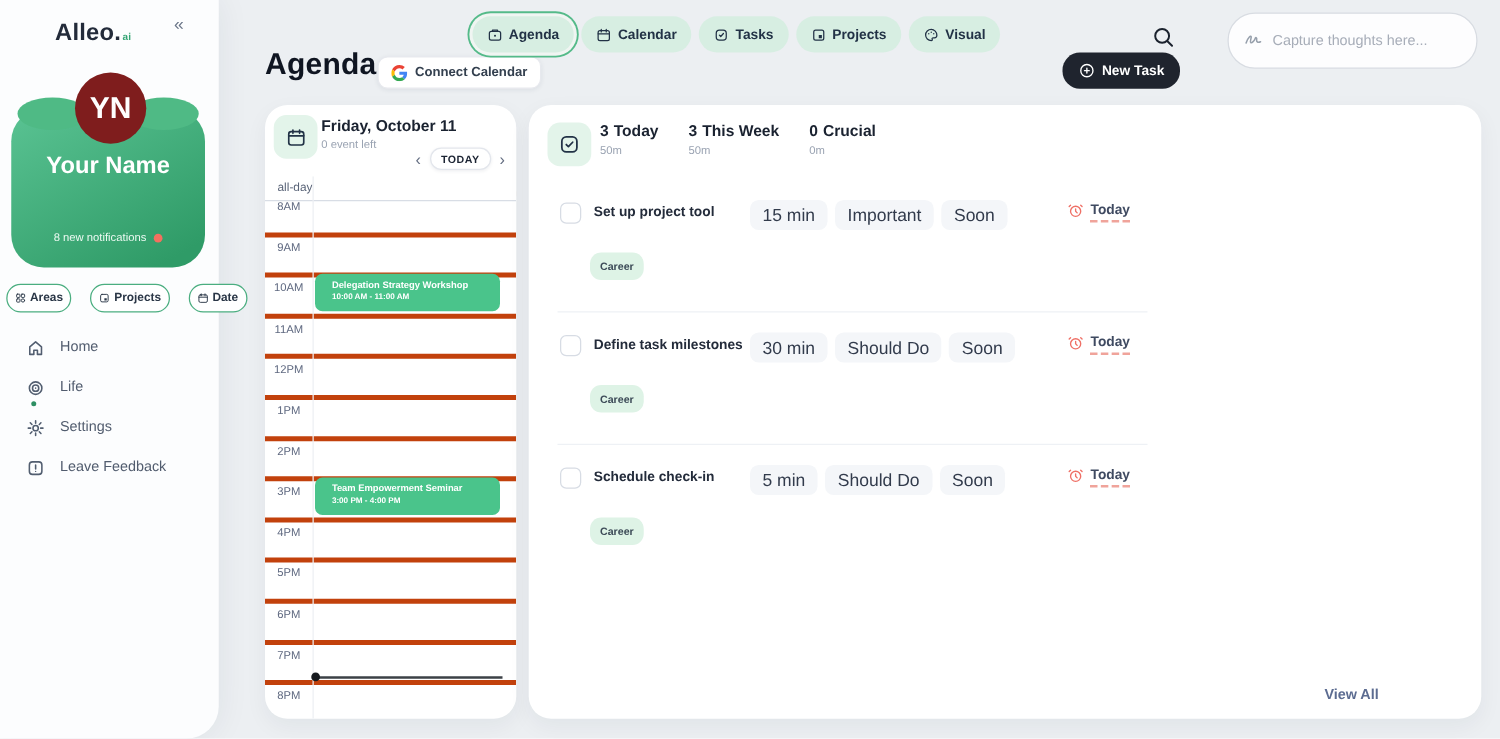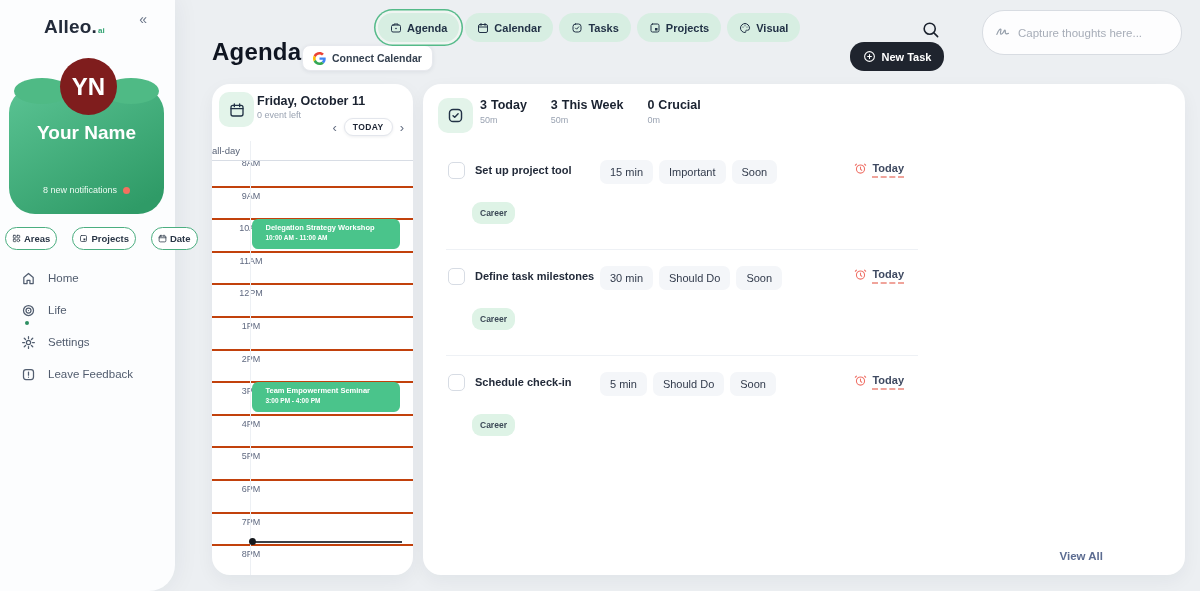--- a/index.html
+++ b/index.html
@@ -76,25 +76,25 @@
   .cal-icon-box svg { width:16px; height:16px; }
   .cal-date { position:absolute; left:45px; top:10px; font-size:12.5px; font-weight:700; color:#1a2230; white-space:nowrap; }
   .cal-sub { position:absolute; left:45px; top:26px; font-size:9px; color:#9aa3b2; }
   .cal-nav { position:absolute; right:8px; top:34px; display:flex; align-items:center; gap:6px; }
   .chev { background:none; border:none; color:#646e82; font-size:13px; line-height:1; cursor:pointer; padding:0 1px; font-family:inherit; }
   .today-btn { padding:3px 8px; border-radius:10px; border:1px solid #e3e6ec; background:#fff;
                box-shadow:0 1px 3px rgba(30,40,70,.08); font-size:8.5px; font-weight:800; letter-spacing:.4px;
                color:#1c2433; cursor:pointer; font-family:inherit; }
   .cal-body { position:relative; height:434px; overflow:hidden; }
   .hour-grid { position:absolute; left:0; right:0; top:12px; }
-  .hour-row { height:32.6px; border-top:2px solid #c2410c;padding-left:20px; }
+  .hour-row { height:32.6px; border-top:4px solid #c2410c; }
   .hour-label { width:38px; text-align:center; padding-top:3px; font-size:9px; color:#5f6980; }
   .cal-vline { position:absolute; left:38px; top:0; bottom:0; border-left:1px solid #edf0f4; z-index:3; }
   .allday-row { position:absolute; left:0; right:0; top:0; height:20px; background:#fff; border-bottom:1px solid #d8dde5; z-index:2; }
-  .allday-label { width:38px; text-align:left; padding-top:4px; font-size:9.5px; color:#5a6478; }
+  .allday-label { width:38px; text-align:right; padding-top:4px; font-size:9.5px; color:#5a6478; }
   .events-layer { position:absolute; left:0; right:0; top:0; bottom:0; z-index:1; }
   .event { position:absolute; left:39.5px; width:148px; height:30px; background:#4ac48b; border-radius:6px;
            padding:4px 14px; overflow:hidden; cursor:pointer; }
   .ev-title { font-size:7.5px; font-weight:600; color:#fff; white-space:nowrap; }
   .ev-time { font-size:6.5px; font-weight:700; color:#fff; margin-top:2px; }
   .now-line { position:absolute; left:38px; right:11px; top:400px; height:1.5px; background:#3c4147; z-index:4; }
   .now-line::before { content:''; position:absolute; left:-1px; top:-3px; width:7px; height:7px; border-radius:50%; background:#16191e; }
 
   
   .tasks-card { position:absolute; left:423px; top:84px; width:762px; height:491px; background:#fff; border-radius:18px;
@@ -107,21 +107,21 @@
   .stat-top span + span { margin-left:4px; }
   .stat-sub { font-size:9px; color:#9aa3b2; margin-top:3px; }
   .task-rows { position:absolute; left:23px; top:60px; width:472px; }
   .task-row { position:relative; height:106px; border-bottom:1px solid #eef1f5; }
   .task-row:last-child { border-bottom:none; }
   .task-check { position:absolute; left:2px; top:18px; width:17px; height:17px; border-radius:5px;
                 border:1.5px solid #d7dce4; background:#fff; cursor:pointer; }
   .task-title { position:absolute; left:29px; top:20px; width:124px; font-size:11px; font-weight:700; color:#232b3a; }
   .badges { position:absolute; left:154px; top:16px; display:flex; gap:6px; }
   .badge { display:flex; align-items:center; height:24px; padding:0 10px; border-radius:7px; background:#f4f6f9;
-           color:#323b4c; font-size:11px; cursor:pointer; white-space:nowrap; }
+           color:#323b4c; font-size:14px; cursor:pointer; white-space:nowrap; }
   .due { position:absolute; right:14px; top:18px; display:flex; align-items:flex-start; gap:5px; cursor:pointer; }
   .due .alarm { color:#ef7066; } .due .alarm svg { width:13px; height:13px; }
   .due-label { font-size:11px; font-weight:600; color:#3f4a61; border-bottom:2px dashed #f0a49b; padding-bottom:2px; }
   .tag { position:absolute; left:26px; top:58px; display:inline-flex; align-items:center; height:19px; padding:11px 8px;
          border-radius:9px; background:#def3e6; color:#3c4a57; font-size:8.5px; font-weight:600; cursor:pointer; }
   .view-all { position:absolute; right:82px; bottom:13px; font-size:11.5px; font-weight:700; color:#5c6c91; cursor:pointer; }
 
   svg { display:block; }
 </style>
 </head>

